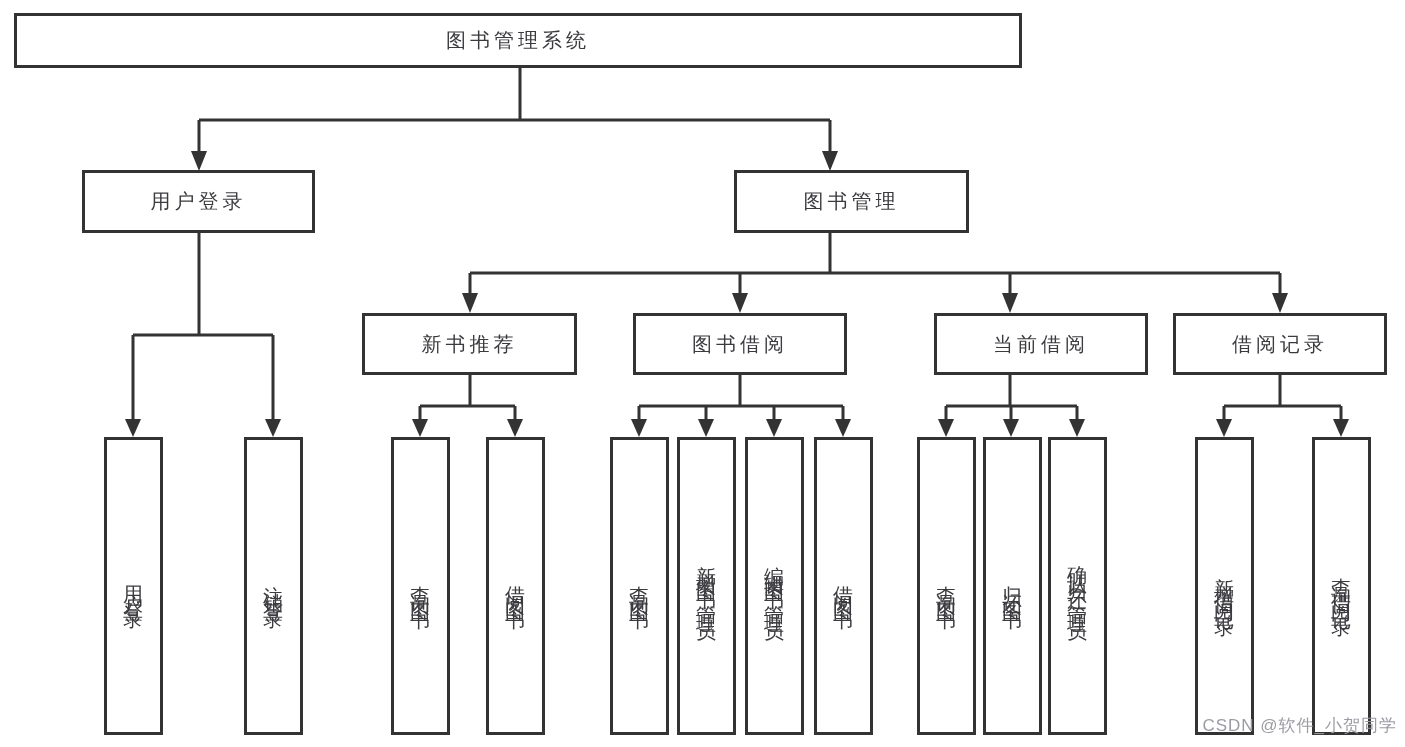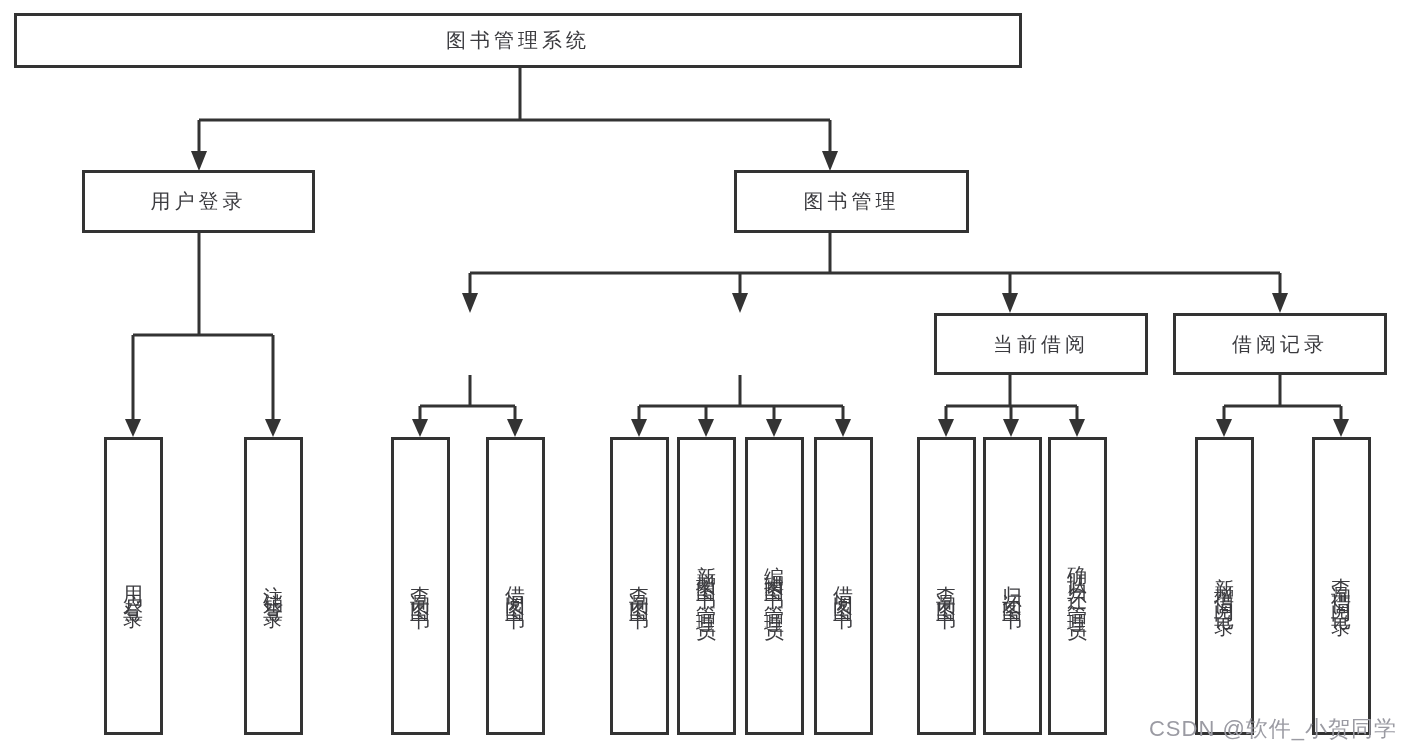--- a/index.html
+++ b/index.html
@@ -63,21 +63,21 @@
   .l-10 { left: 983px; }
   .l-11 { left: 1048px; }
   .l-12 { left: 1195px; }
   .l-13 { left: 1312px; }
   .watermark {
     position: absolute;
     right: 8px;
     top: 714px;
     z-index: 3;
     color: var(--watermark);
-    font-size: 22px;
+    font-size: 17px;
     letter-spacing: 1px;
     white-space: nowrap;
   }
   .wire { stroke: var(--line); stroke-width: 3; fill: none; }
   .head { fill: var(--line); stroke: none; }
 </style>
 </head>
 <body>
 
 <div class="stage">
@@ -116,20 +116,22 @@
     <path class="wire" d="M1280 375 V406 M1224 406 H1341 M1224 406 V419 M1341 406 V419"></path>
     <polygon class="head" points="1216,419 1232,419 1224,437"></polygon>
     <polygon class="head" points="1333,419 1349,419 1341,437"></polygon>
   </svg>
 
   <div class="node n-root">图书管理系统</div>
 
   <div class="node n-login">用户登录</div>
   <div class="node n-mgmt">图书管理</div>
 
+  <div class="node n-nbr">新书推荐</div>
+  <div class="node n-bb">图书借阅</div>
   <div class="node n-cb">当前借阅</div>
   <div class="node n-br">借阅记录</div>
 
   <div class="node leaf l-1">用户登录</div>
   <div class="node leaf l-2">注销登录</div>
   <div class="node leaf l-3">查询图书</div>
   <div class="node leaf l-4">借阅图书</div>
   <div class="node leaf l-5">查询图书</div>
   <div class="node leaf l-6">新增图书（管理员）</div>
   <div class="node leaf l-7">编辑图书（管理员）</div>

